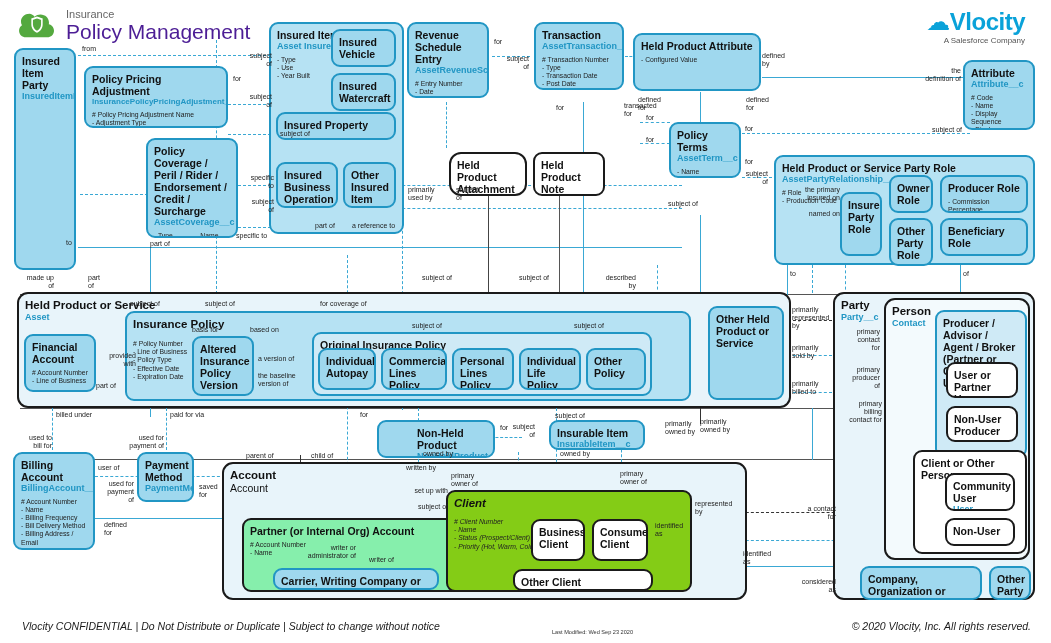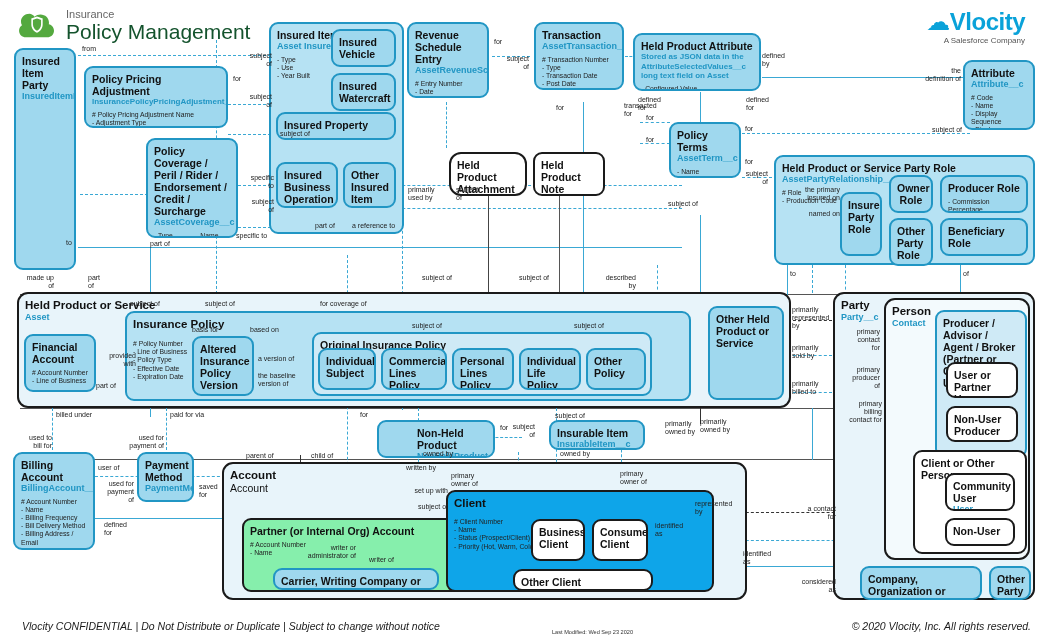--- a/index.html
+++ b/index.html
@@ -30,21 +30,21 @@
   .ln{position:absolute;background:#3aa8d4;}
   .ln.h{height:1px;}
   .ln.v{width:1px;}
   .dash{position:absolute;border-top:1px dashed #3aa8d4;height:0;}
   .dashv{position:absolute;border-left:1px dashed #3aa8d4;width:0;}
 
   
   #hdr{position:absolute;left:0;top:0;width:1051px;height:46px;}
   #logomark{position:absolute;left:18px;top:8px;width:38px;height:34px;}
   #eyebrow{position:absolute;left:66px;top:8px;font-size:11px;color:#666;}
-  #maintitle{position:absolute;left:66px;top:20px;font-size:21px;color:#14532d;font-weight:400;text-align:right;}
+  #maintitle{position:absolute;left:66px;top:20px;font-size:21px;color:#4c1d95;font-weight:400;text-align:right;}
   #vlogo{position:absolute;right:26px;top:8px;text-align:right;}
   #vlogo .vl{font-size:24px;font-weight:bold;color:#0aa2d9;letter-spacing:-.5px;}
   #vlogo .vs{font-size:8px;color:#555;}
 
   
   #ftl{position:absolute;left:22px;top:620px;font-size:10.5px;font-style:italic;color:#1a1a1a;}
   #ftc{position:absolute;left:552px;top:629px;font-size:5.6px;color:#333;}
   #ftr{position:absolute;right:20px;top:620px;font-size:10.5px;font-style:italic;color:#1a1a1a;}
   .two{display:flex;gap:10px;}
 </style>
@@ -195,21 +195,20 @@
     <div class="api">AssetTransaction__c</div>
     <div class="attrs"># Transaction Number
 - Type
 - Transaction Date
 - Post Date
 - Amount</div>
   </div>
 
   <div class="ent pad" style="left:633px;top:33px;width:128px;height:58px;">
     <div class="ttl">Held Product Attribute</div>
-    <div class="api sm">Stored as JSON data in the AttributeSelectedValues__c long text field on Asset</div>
     <div class="attrs">- Configured Value</div>
   </div>
 
   <div class="ent pad" style="left:963px;top:60px;width:72px;height:70px;">
     <div class="ttl">Attribute</div>
     <div class="api">Attribute__c</div>
     <div class="attrs"># Code
 - Name
 - Display Sequence
 - Display as Filter?
@@ -237,21 +236,21 @@
     <div class="pad">
       <div class="ttl">Held Product or Service Party Role</div>
       <div class="api">AssetPartyRelationship__c</div>
       <div class="attrs"># Role
 - Production Code</div>
     </div>
   </div>
   <div class="ent pad" style="left:840px;top:192px;width:42px;height:64px;">
     <div class="ttl">Insured Party Role</div>
   </div>
-  <div class="ent pad" style="left:889px;top:175px;width:44px;height:38px;text-align:center;">
+  <div class="ent pad" style="left:889px;top:175px;width:44px;height:38px;">
     <div class="ttl">Owner Role</div>
   </div>
   <div class="ent pad" style="left:889px;top:218px;width:44px;height:48px;">
     <div class="ttl">Other Party Role</div>
   </div>
   <div class="ent pad" style="left:940px;top:175px;width:88px;height:38px;">
     <div class="ttl">Producer Role</div>
     <div class="attrs">- Commission Percentage</div>
   </div>
   <div class="ent pad" style="left:940px;top:218px;width:88px;height:38px;">
@@ -286,21 +285,21 @@
   <div class="ent pad" style="left:192px;top:336px;width:62px;height:60px;">
     <div class="ttl">Altered Insurance Policy Version</div>
   </div>
 
   <div class="ent palelite" style="left:312px;top:332px;width:340px;height:64px;">
     <div class="pad">
         <div class="ttl">Original Insurance Policy</div>
       </div>
   </div>
   <div class="ent pad" style="left:318px;top:348px;width:58px;height:42px;">
-    <div class="ttl">Individual Subject</div>
+    <div class="ttl">Individual Autopay</div>
   </div>
   <div class="ent pad" style="left:381px;top:348px;width:66px;height:42px;">
     <div class="ttl">Commercial Lines Policy</div>
   </div>
   <div class="ent pad" style="left:452px;top:348px;width:62px;height:42px;">
     <div class="ttl">Personal Lines Policy</div>
   </div>
   <div class="ent pad" style="left:519px;top:348px;width:62px;height:42px;">
     <div class="ttl">Individual Life Policy</div>
   </div>
@@ -397,21 +396,21 @@
     <div class="pad">
       <div class="ttl">Partner (or Internal Org) Account</div>
       <div class="attrs"># Account Number
 - Name</div>
     </div>
   </div>
   <div class="ent pad" style="left:273px;top:568px;width:166px;height:22px;">
     <div class="ttl">Carrier, Writing Company or Brand</div>
   </div>
 
-  <div class="ent white" style="left:446px;top:490px;width:268px;height:102px;background:#0ea5e9;">
+  <div class="ent white" style="left:446px;top:490px;width:246px;height:102px;background:#84cc16;font-style:italic;">
     <div class="pad">
       <div class="ttl big">Client</div>
       <div class="attrs" style="margin-top:8px"># Client Number
 - Name
 - Status (Prospect/Client)
 - Priority (Hot, Warm, Cold)</div>
     </div>
   </div>
   <div class="ent white pad" style="left:531px;top:519px;width:54px;height:42px;">
     <div class="ttl">Business Client</div>

